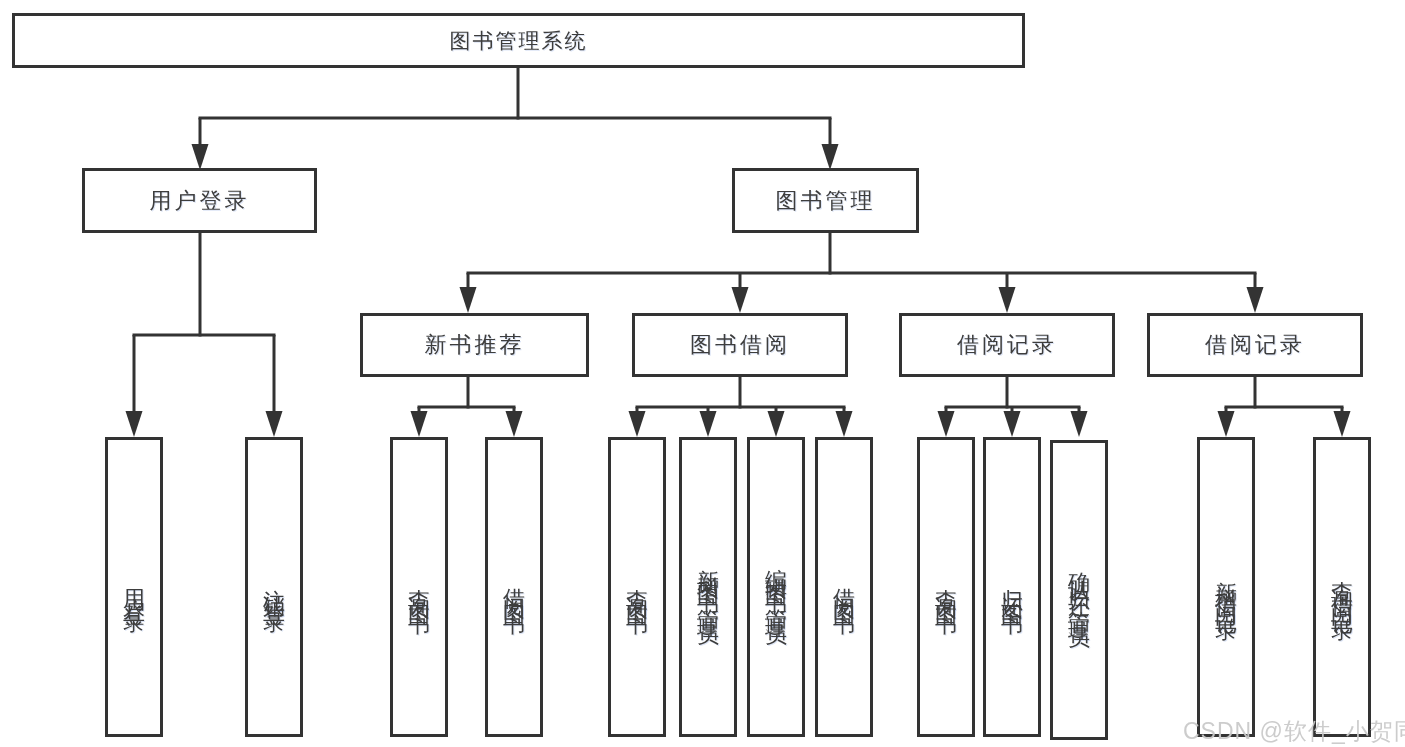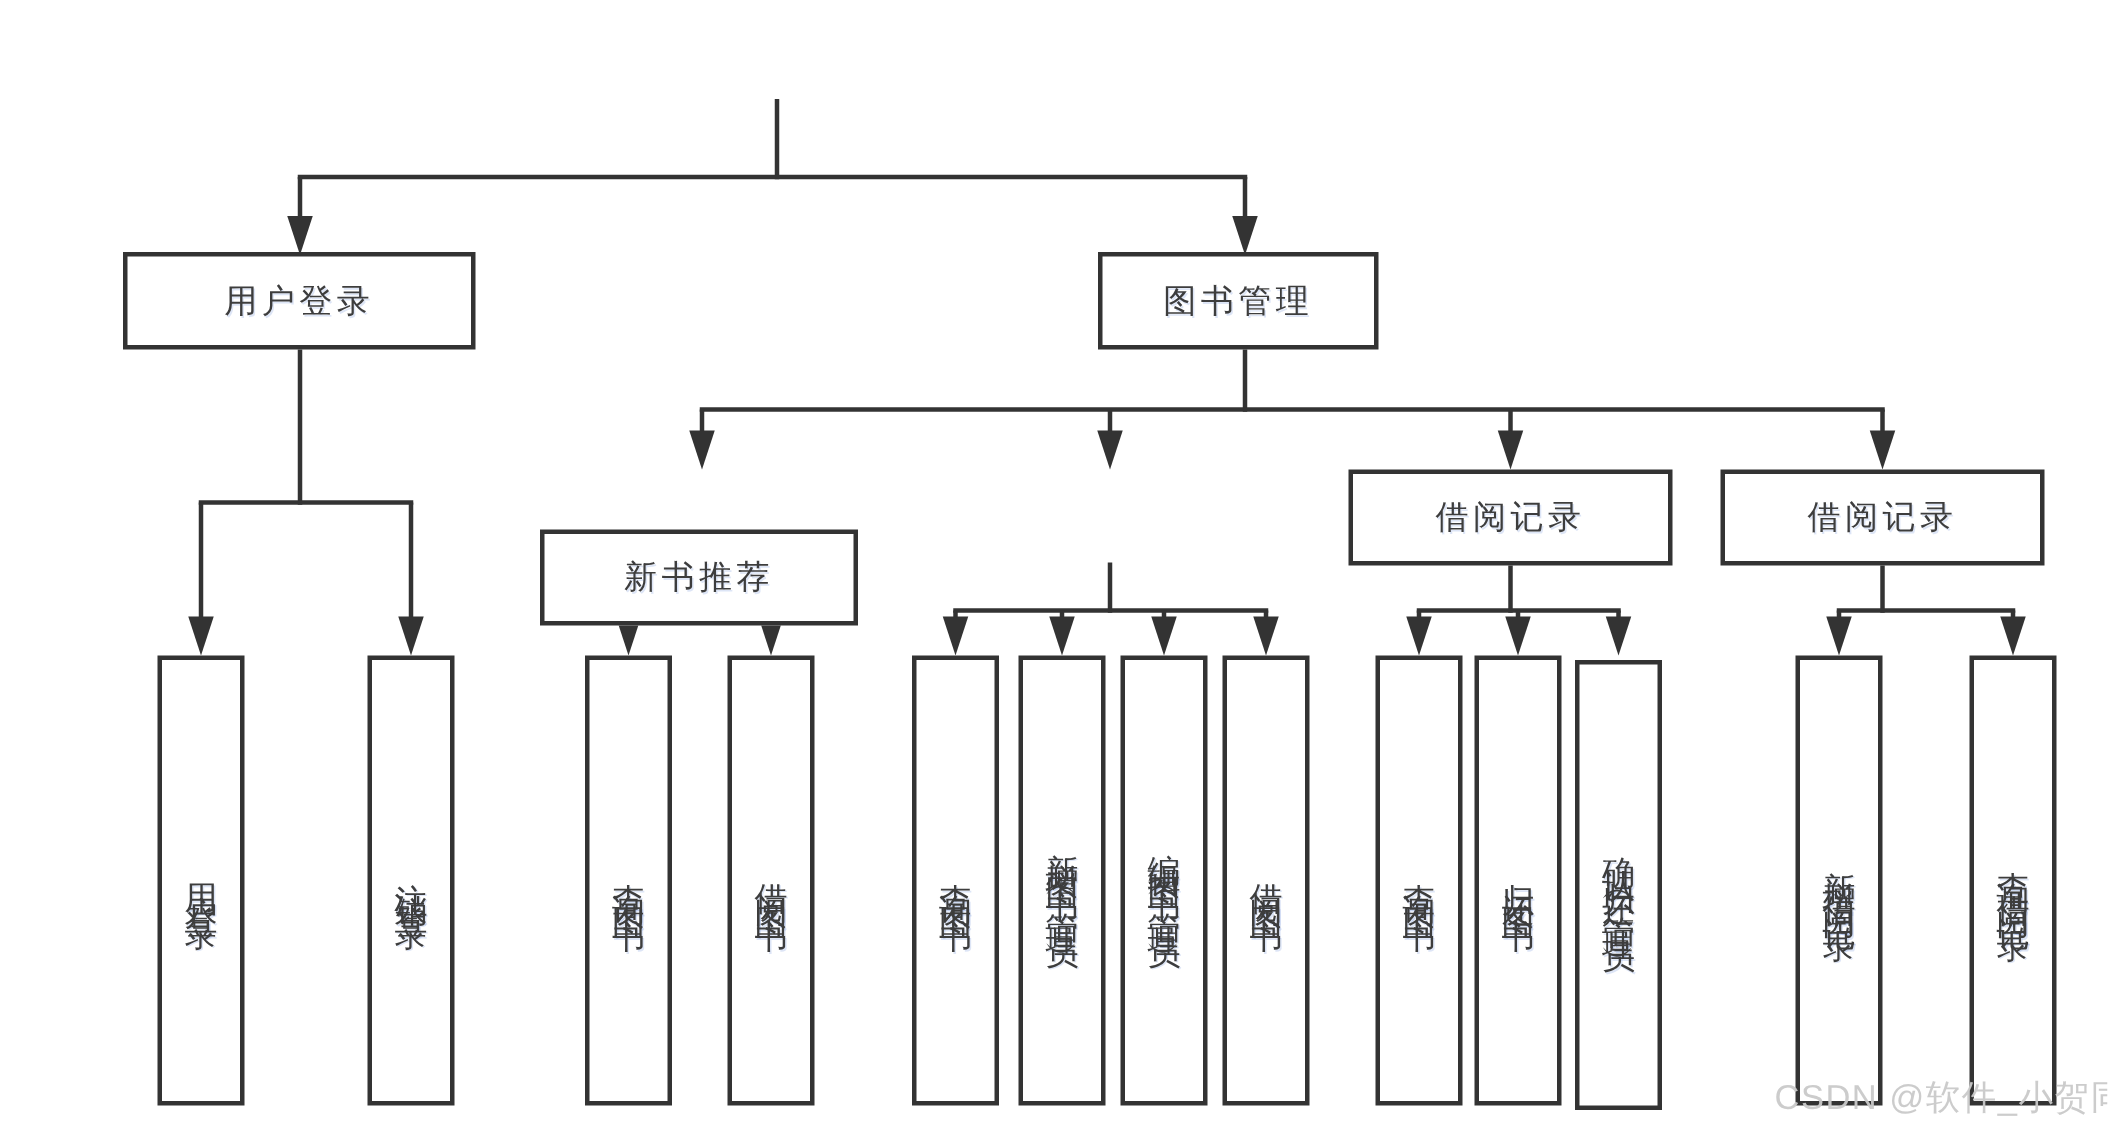--- a/index.html
+++ b/index.html
@@ -132,30 +132,36 @@
       <polygon points="767.5,411 784.5,411 776,437"></polygon>
       <polygon points="835.5,411 852.5,411 844,437"></polygon>
       <polygon points="937.5,411 954.5,411 946,437"></polygon>
       <polygon points="1003.5,411 1020.5,411 1012,437"></polygon>
       <polygon points="1070.5,411 1087.5,411 1079,437"></polygon>
       <polygon points="1217.5,411 1234.5,411 1226,437"></polygon>
       <polygon points="1333.5,411 1350.5,411 1342,437"></polygon>
     </g>
   </svg>
 
+  <div class="node root" style="left:12px; top:13px; width:1013px; height:55px;">
+    <span>图书管理系统</span>
+  </div>
 
   <div class="node h" style="left:82px; top:168px; width:235px; height:65px;">
     <span>用户登录</span>
   </div>
   <div class="node h" style="left:732px; top:168px; width:187px; height:65px;">
     <span>图书管理</span>
   </div>
 
-  <div class="node h" style="left:360px; top:313px; width:212px; height:64px;margin-top:40px;">
+  <div class="node h" style="left:360px; top:313px; width:229px; height:64px;">
     <span>新书推荐</span>
+  </div>
+  <div class="node h" style="left:632px; top:313px; width:216px; height:64px;">
+    <span>图书借阅</span>
   </div>
   <div class="node h" style="left:899px; top:313px; width:216px; height:64px;">
     <span>借阅记录</span>
   </div>
   <div class="node h" style="left:1147px; top:313px; width:216px; height:64px;">
     <span>借阅记录</span>
   </div>
 
   <div class="node v" style="left:105px; top:437px;">
     <span class="vtext">用户登录</span>

